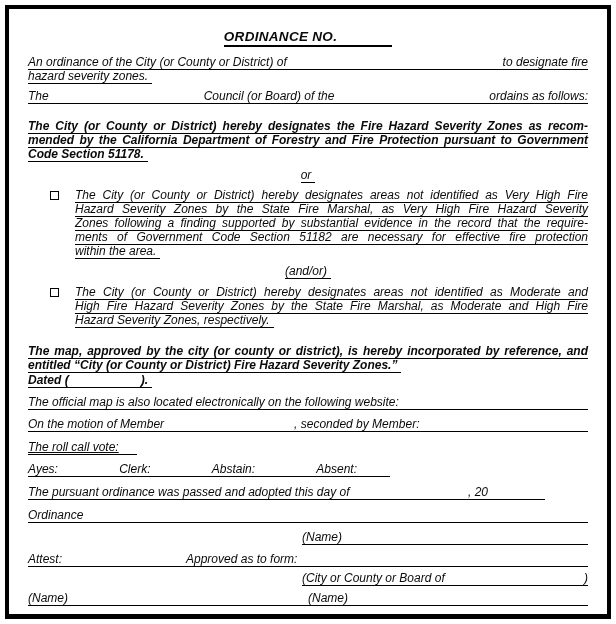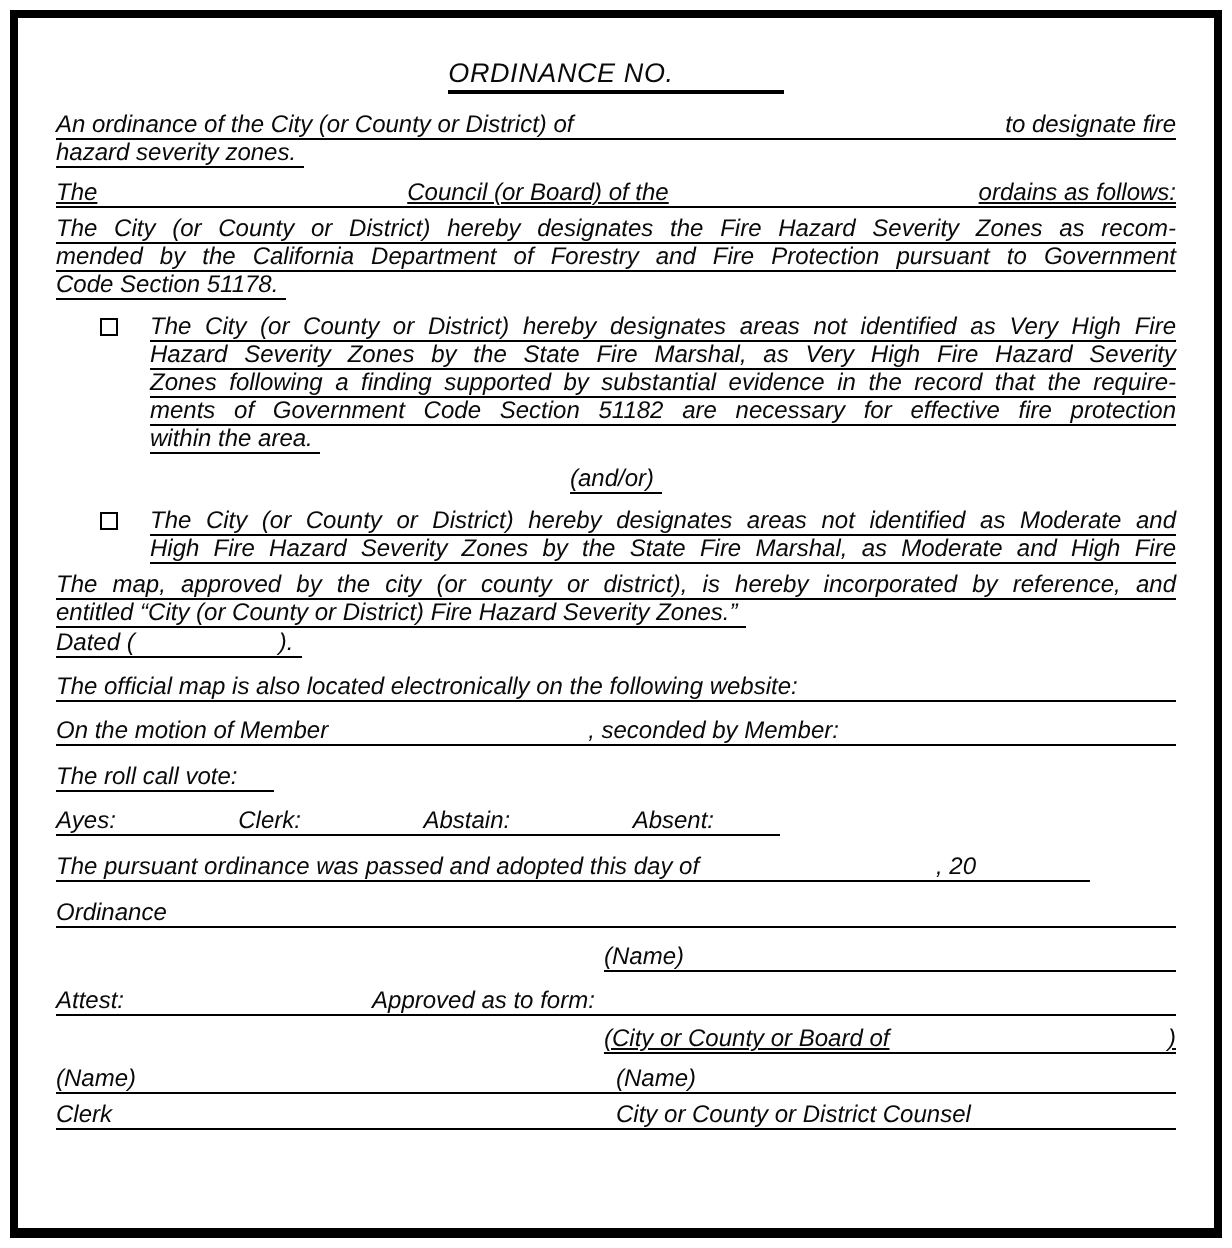--- a/index.html
+++ b/index.html
@@ -12,27 +12,27 @@
   .ln{display:flex;align-items:flex-end;line-height:13px;
       border-bottom:1.5px solid #000;white-space:nowrap;}
   .jl{display:block;text-align:justify;text-align-last:justify;
       line-height:13px;border-bottom:1.5px solid #000;}
   .pline{line-height:13px;border-bottom:1.5px solid transparent;}
   .u{display:inline-block;border-bottom:1.5px solid #000;line-height:13px;padding-right:4px;}
   .fsp{flex:1 1 auto;}
   .ctr{text-align:center;line-height:13px;}
   .title-row{text-align:center;}
   .title-u{display:inline-flex;align-items:center;border-bottom:2px solid #000;
-           font-weight:normal;font-size:13.5px;line-height:16px;letter-spacing:.3px;}
+           font-weight:bold;font-size:13.5px;line-height:16px;letter-spacing:.3px;}
   .title-blank{display:inline-block;width:55px;}
   .blank72{display:inline-block;width:72px;}
   .cbitem{position:relative;padding-left:47px;}
   .cbbox{position:absolute;left:22px;top:2px;width:9px;height:9px;
          box-sizing:border-box;border:1.3px solid #000;background:#fff;}
-  .mt4{margin-top:4px;}.mt5{margin-top:5px;text-decoration:underline;}.mt6{margin-top:6px;}
+  .mt4{margin-top:16px;font-weight:bold;}.mt5{margin-top:5px;}.mt6{margin-top:6px;}
   .mt7{margin-top:7px;}.mt8{margin-top:8px;}.mt9{margin-top:9px;}
   .w-ayes{width:362px;}
   .w-adopt{width:517px;}
   .indent-sig{margin-left:274px;}
   .sp-attest{width:124px;flex:0 0 auto;}
   .sp-name{width:240px;flex:0 0 auto;}
   .sp-clerk{width:252px;flex:0 0 auto;}
   .sp-motion{width:130px;flex:0 0 auto;}
   .sp-tail57{width:57px;flex:0 0 auto;}
   .sp-tail33{width:33px;flex:0 0 auto;}
@@ -70,20 +70,23 @@
   </div>
 
   <div class="mt4">
     <div class="jl">The City (or County or District) hereby designates the Fire Hazard Severity Zones as recom-</div>
     <div class="jl">mended by the California Department of Forestry and Fire Protection pursuant to Government</div>
     <div class="pline">
       <span class="u">Code Section 51178.</span>
     </div>
   </div>
 
+  <div class="ctr mt6">
+    <span class="u">or</span>
+  </div>
 
   <div class="cbitem mt6">
     <span class="cbbox"></span>
     <div>
       <div class="jl">The City (or County or District) hereby designates areas not identified as Very High Fire</div>
       <div class="jl">Hazard Severity Zones by the State Fire Marshal, as Very High Fire Hazard Severity</div>
       <div class="jl">Zones following a finding supported by substantial evidence in the record that the require-</div>
       <div class="jl">ments of Government Code Section 51182 are necessary for effective fire protection</div>
       <div class="pline">
         <span class="u">within the area.</span>
@@ -93,20 +96,23 @@
 
   <div class="ctr mt5">
     <span class="u">(and/or)</span>
   </div>
 
   <div class="cbitem mt7">
     <span class="cbbox"></span>
     <div>
       <div class="jl">The City (or County or District) hereby designates areas not identified as Moderate and</div>
       <div class="jl">High Fire Hazard Severity Zones by the State Fire Marshal, as Moderate and High Fire</div>
+      <div class="pline">
+        <span class="u">Hazard Severity Zones, respectively.</span>
+      </div>
     </div>
   </div>
 
   <div class="mt4">
     <div class="jl">The map, approved by the city (or county or district), is hereby incorporated by reference, and</div>
     <div class="pline">
       <span class="u">entitled “City (or County or District) Fire Hazard Severity Zones.”</span>
     </div>
     <div class="pline">
       <span class="u"><span>Dated (</span><span class="blank72"></span><span>).</span></span>
@@ -119,21 +125,21 @@
   </div>
 
   <div class="ln mt8">
     <span class="nshrink">On the motion of Member</span>
     <span class="sp-motion"></span>
     <span class="nshrink">, seconded by Member:</span>
     <span class="fsp"></span>
   </div>
 
   <div class="pline mt9">
-    <span class="u" style="padding-right:18px;">The roll call vote:</span>
+    <span class="u" style="padding-right:18px;text-decoration:underline;">The roll call vote:</span>
   </div>
   <div class="ln mt7 w-ayes">
     <span class="nshrink">Ayes:</span>
     <span class="fsp"></span>
     <span class="nshrink">Clerk:</span>
     <span class="fsp"></span>
     <span class="nshrink">Abstain:</span>
     <span class="fsp"></span>
     <span class="nshrink">Absent:</span>
     <span class="sp-tail33"></span>

